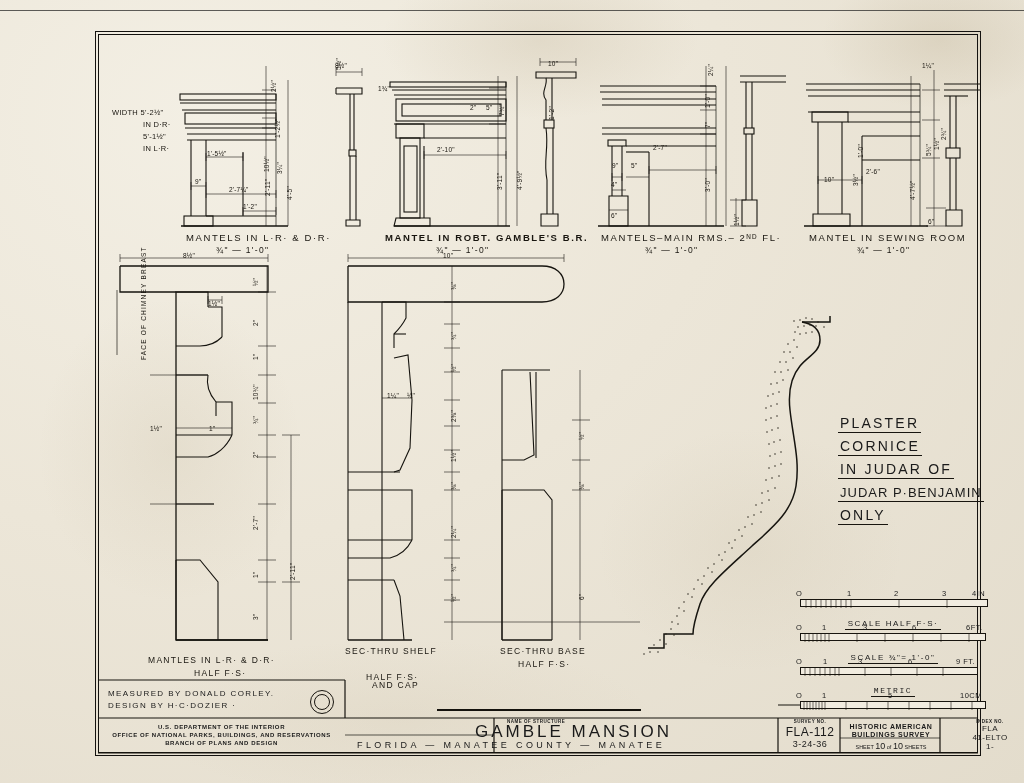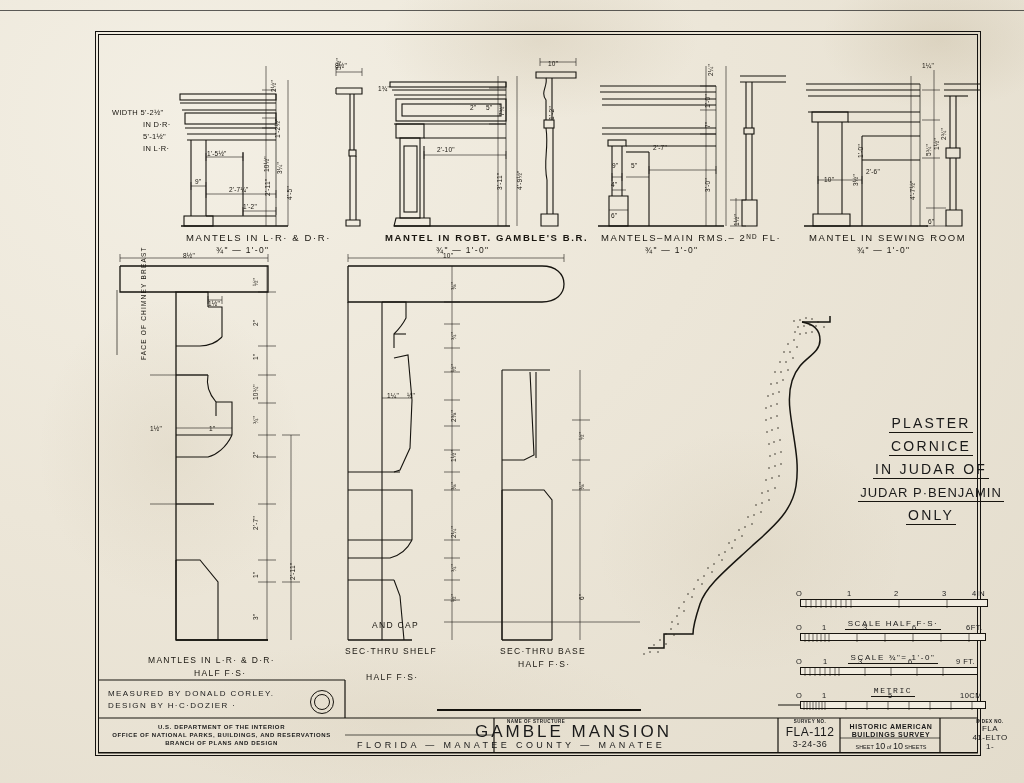--- a/index.html
+++ b/index.html
@@ -44,21 +44,21 @@
 
   .t{position:absolute;white-space:nowrap;color:#18150f;
      font-family:"Liberation Sans", sans-serif;}
   .cap{font-size:9.5px;letter-spacing:1.6px;}
   .cap2{font-size:8.5px;letter-spacing:1.3px;}
   .dimtx{font-size:7.5px;letter-spacing:.3px;}
   .dimtx6{font-size:6.5px;letter-spacing:.2px;}
   .rot90{transform:rotate(-90deg);transform-origin:0 0;}
 
   
-  .pc{position:absolute;left:838px;top:414px;width:186px;text-align:center;}
+  .pc{position:absolute;left:838px;top:414px;width:186px;}
   .pc div{font-size:14px;letter-spacing:2.2px;margin-bottom:4px;display:inline-block;
           border-bottom:1.3px solid #18150f;padding:0 2px 1px 2px;}
 
   
   .scales{position:absolute;left:790px;top:578px;width:206px;}
   .sctitle{font-size:8px;letter-spacing:1.6px;text-align:center;border-bottom:1px solid #18150f;
            display:inline-block;padding:0 3px 1px 3px;}
   .scrow{position:relative;height:31px;}
   .scnum{position:absolute;font-size:7.5px;letter-spacing:.5px;}
   .scbar{position:absolute;left:10px;height:8px;border:1px solid #18150f;box-sizing:border-box;background:#f1ece0;}
@@ -606,21 +606,21 @@
   <div class="t dimtx6 rot90" style="left:450px;top:422px;">2⅜"</div>
   <div class="t dimtx6 rot90" style="left:450px;top:462px;">1½"</div>
   <div class="t dimtx6 rot90" style="left:450px;top:490px;">⅜"</div>
   <div class="t dimtx6 rot90" style="left:450px;top:538px;">2¼"</div>
   <div class="t dimtx6 rot90" style="left:450px;top:572px;">¾"</div>
   <div class="t dimtx6 rot90" style="left:450px;top:602px;">½"</div>
   <div class="t dimtx6" style="left:387px;top:392px;">1¼"</div>
   <div class="t dimtx6" style="left:407px;top:392px;">½"</div>
 
   <div class="t cap2" style="left:345px;top:646px;">SEC·THRU SHELF</div>
-  <div class="t cap2" style="left:372px;top:620px;">AND CAP</div>
+  <div class="t cap2" style="left:372px;top:680px;">AND CAP</div>
   <div class="t cap2" style="left:366px;top:672px;">HALF F·S·</div>
 
   <div class="t dimtx6 rot90" style="left:578px;top:440px;">½"</div>
   <div class="t dimtx6 rot90" style="left:578px;top:490px;">⅜"</div>
   <div class="t dimtx6 rot90" style="left:578px;top:600px;">6"</div>
   <div class="t cap2" style="left:500px;top:646px;">SEC·THRU BASE</div>
   <div class="t cap2" style="left:518px;top:659px;">HALF F·S·</div>
 
   <div class="pc">
     <div>PLASTER</div><br>

